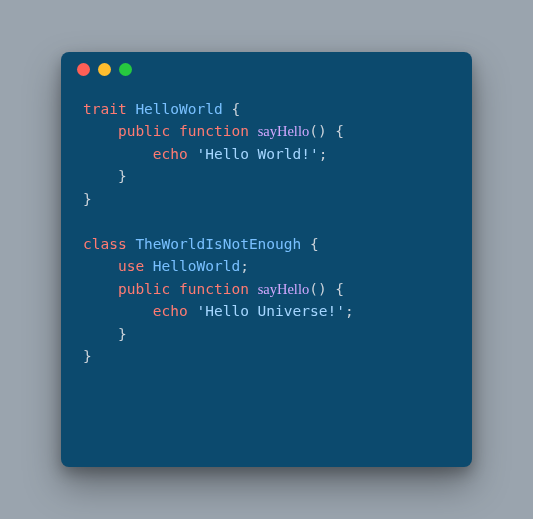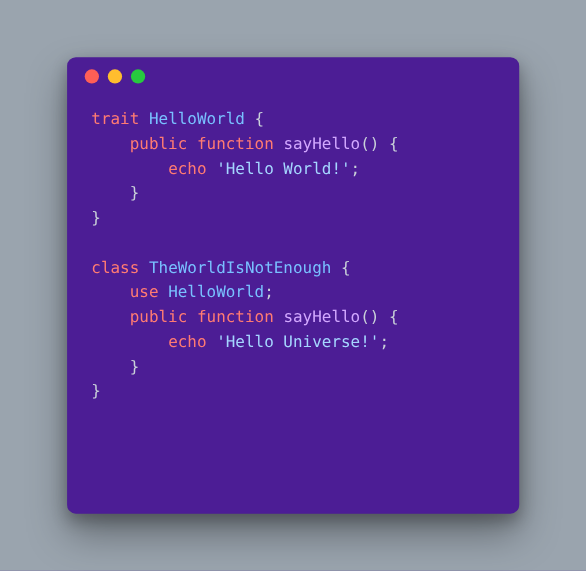--- a/index.html
+++ b/index.html
@@ -4,42 +4,42 @@
   <style>
     * { margin:0; padding:0; box-sizing:border-box; }
     body {
       width:533px; height:519px;
       background:#9aa4ae;
       display:flex; align-items:center; justify-content:center;
       font-family:ui-monospace,SFMono-Regular,Menlo,Consolas,monospace;
     }
     .window {
       width:411px; height:415px;
-      background:#4c1d95;
+      background:#0c4a6e;
       border-radius:8px;
       box-shadow:0 18px 36px rgba(0,0,0,0.35),0 6px 14px rgba(0,0,0,0.25);
       overflow:hidden;
       display:flex; flex-direction:column;
     }
     .titlebar {
       height:34px;
       display:flex; align-items:center;
       padding-left:16px; gap:8px;
     }
     .dot { width:13px; height:13px; border-radius:50%; }
     .code {
       padding:12px 22px 20px 22px;
       font-size:14.5px;
       line-height:1.55;
       white-space:pre;
       color:#c9d1d9;
     }
     .tok-kw   { color:#ff7b72; }
     .tok-type { color:#79c0ff; }
-    .tok-fn   { color:#d2a8ff; }
+    .tok-fn   { color:#d2a8ff;font-family:Liberation Serif, serif; }
     .tok-str  { color:#a5d6ff; }
     .tok-pn   { color:#c9d1d9; }
   </style>
 </head>
 <body>
 
 <div class="window">
   <div class="titlebar">
     <span class="dot" style="background:#ff5f56"></span>
     <span class="dot" style="background:#ffbd2e"></span>

